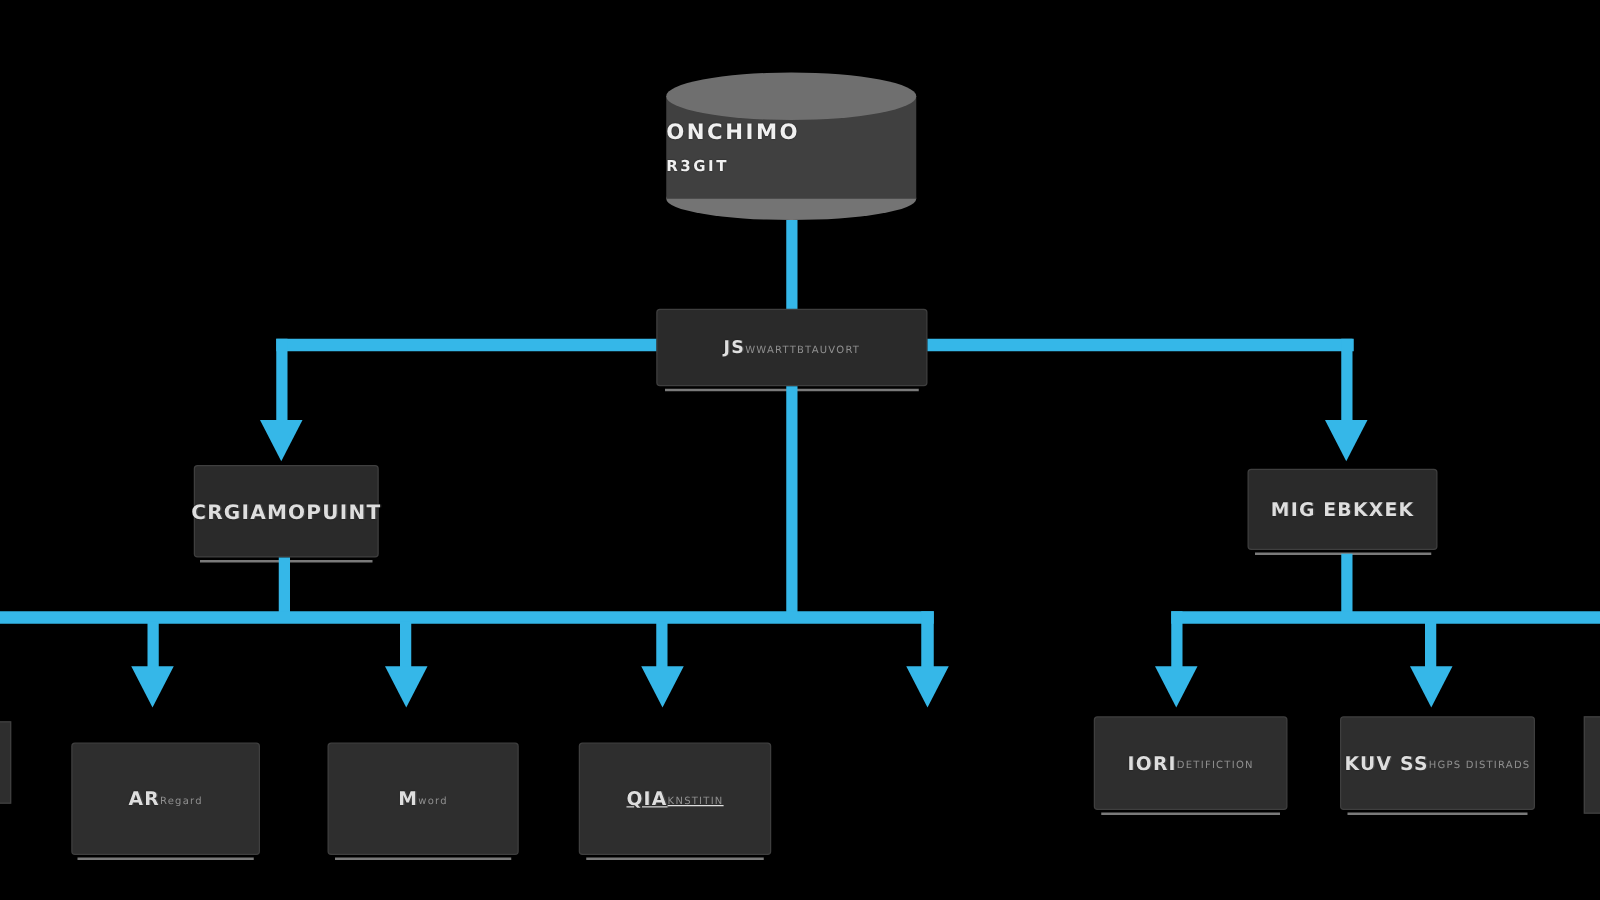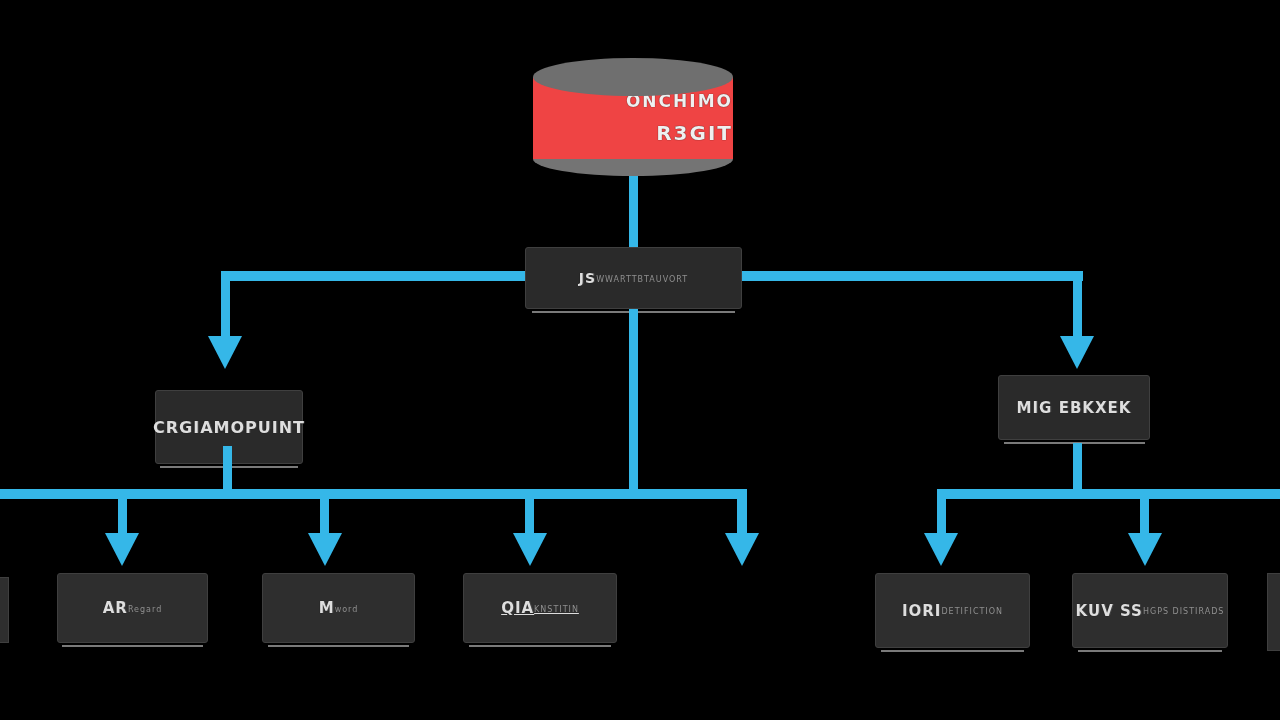--- a/index.html
+++ b/index.html
@@ -35,40 +35,40 @@
     content:""; position:absolute; left:3%; right:3%; bottom:-5px;
     height:2px; background:#989898; opacity:.8;
   }
   .node .main {
     font-weight:bold; font-size:16px; letter-spacing:1px;
     text-shadow:0 0 1px #000, 1px 0 0 rgba(255,255,255,.15);
   }
   .node .sub {
     font-size:8px; color:var(--sub-text); letter-spacing:1px; margin-top:2px;
   }
-  .leaf { top:573px; height:70px; background:#2e2e2e; }
+  .leaf { top:594px; height:90px; background:#2e2e2e; }
   .leaf .main { font-size:15px; }
   .sliver { position:absolute; background:#2e2e2e; border:1px solid var(--node-border); }
   
   .cyl-top {
     position:absolute; left:533px; top:58px; width:200px; height:38px;
     background:var(--cyl); border-radius:50%; z-index:3;
   }
   .cyl-bottom {
     position:absolute; left:533px; top:142px; width:200px; height:34px;
     background:#747474; border-radius:50%; z-index:1;
   }
   .cyl-body {
     position:absolute; left:533px; top:77px; width:200px; height:82px;
-    background:#ef4444; z-index:2;
-    display:flex; flex-direction:column; align-items:flex-end; justify-content:center;
+    background:#404040; z-index:2;
+    display:flex; flex-direction:column; align-items:flex-start; justify-content:center;
     color:#f0f0f0; font-weight:bold; font-size:17px; letter-spacing:2px;
     text-shadow:0 0 1px #000;
   }
-  .cyl-body .l2 { font-size:20px; margin-top:10px; }
+  .cyl-body .l2 { font-size:12px; margin-top:10px; }
 </style>
 </head>
 <body style="background: rgb(0, 0, 0);">
 
 <div class="canvas">
 
   <div class="cyl-top"></div>
   <div class="cyl-bottom"></div>
   <div class="cyl-body">
     <div class="l1">ONCHIMO</div>
@@ -82,21 +82,21 @@
     <div class="sub">WWARTTBTAUVORT</div>
   </div>
 
   <div class="line" style="left:221px;  top:271px; width:304px; height:10px;"></div>
   <div class="line" style="left:742px;  top:271px; width:341px; height:10px;"></div>
   <div class="line" style="left:221px;  top:271px; width:9px;   height:66px;"></div>
   <div class="arrowhead" style="left:208px;  top:336px;"></div>
   <div class="line" style="left:1073px; top:271px; width:9px;   height:66px;"></div>
   <div class="arrowhead" style="left:1060px; top:336px;"></div>
 
-  <div class="node" style="left:155px; top:390px; width:148px; height:74px;">
+  <div class="node" style="left:155px; top:372px; width:148px; height:74px;">
     <div class="main">CRGIAMO</div>
     <div class="main">PUINT</div>
   </div>
 
   <div class="node" style="left:998px; top:375px; width:152px; height:65px;">
     <div class="main" style="font-size:15px;">MIG EBKXEK</div>
   </div>
 
   <div class="line" style="left:223px;  top:446px; width:9px; height:48px;"></div>
   <div class="line" style="left:629px;  top:309px; width:9px; height:185px;"></div>

